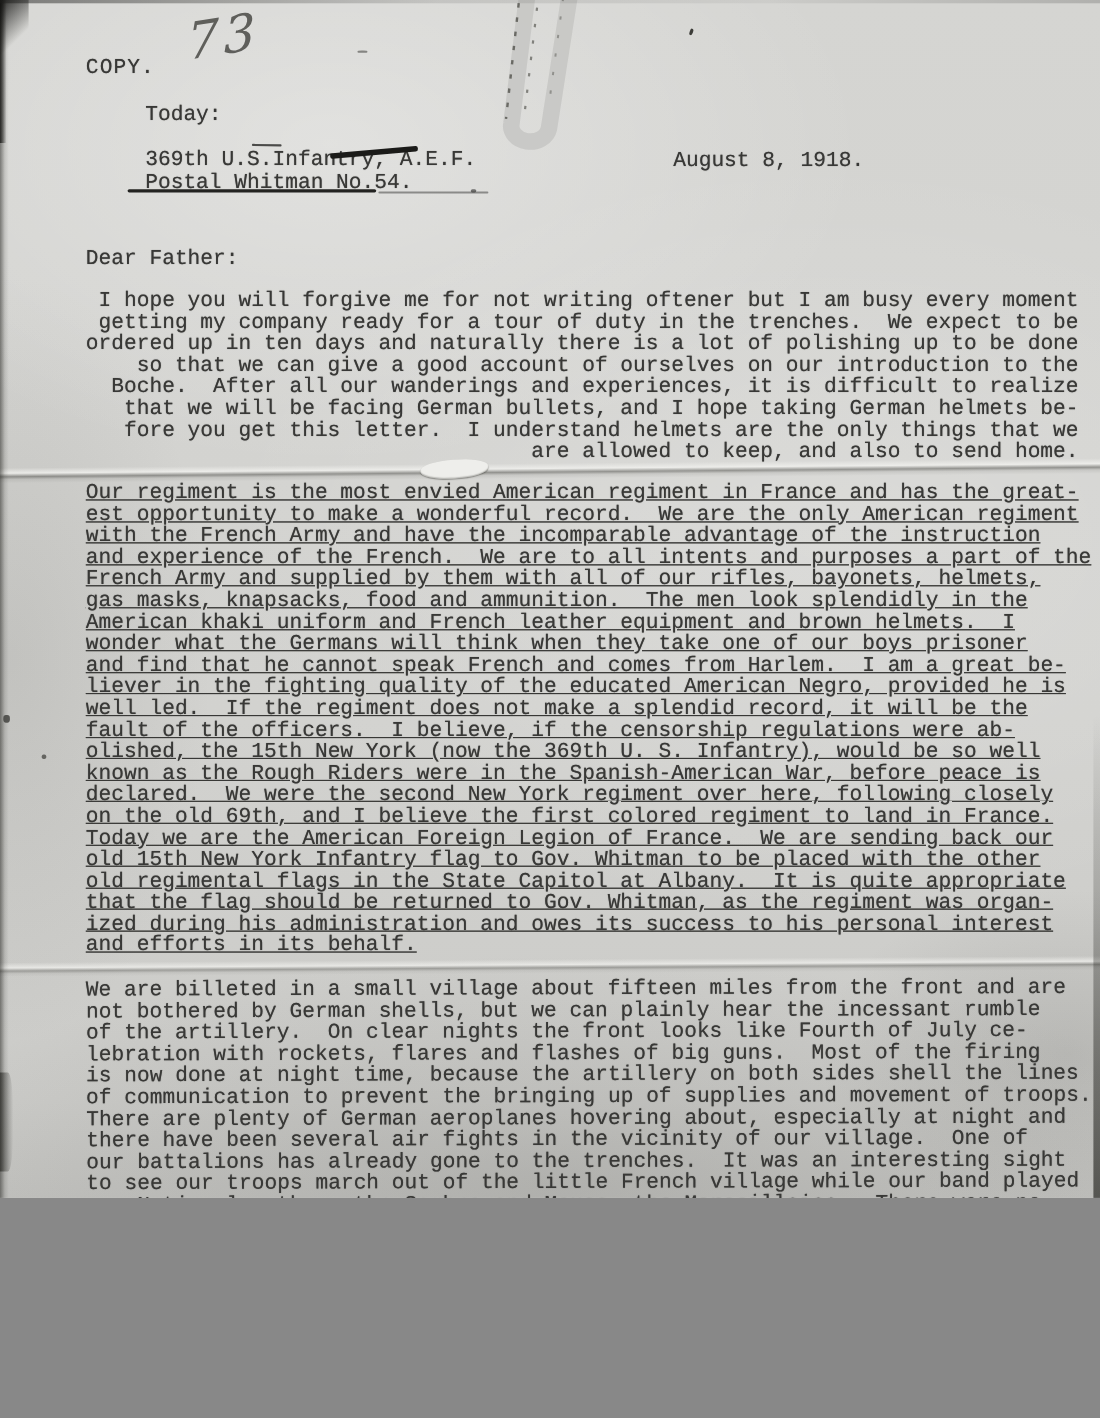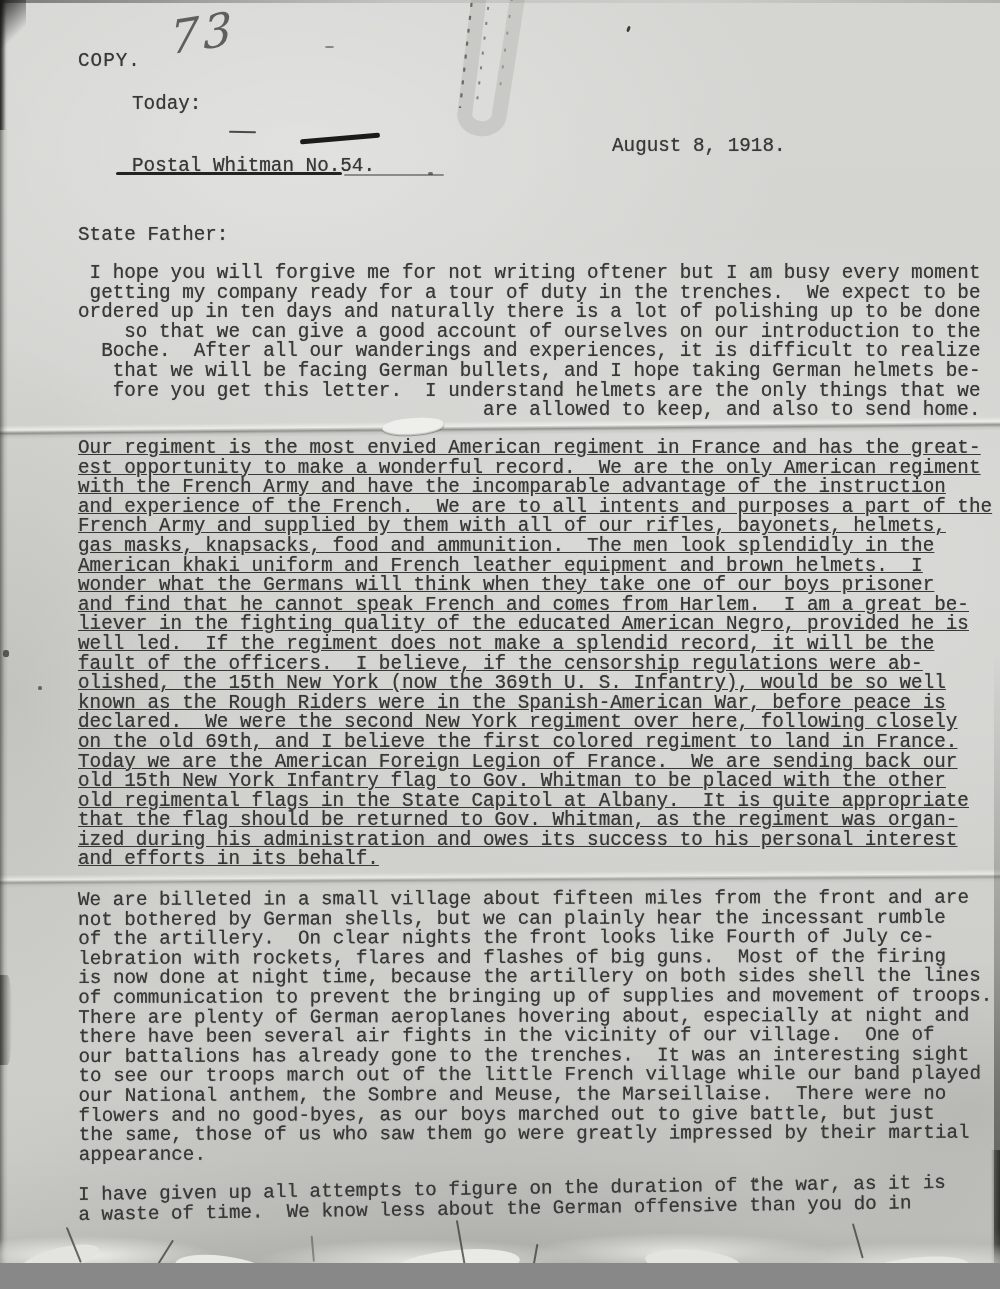--- a/index.html
+++ b/index.html
@@ -1,18 +1,18 @@
 <!DOCTYPE html>
 <html style="--paper: #d2d2cf; --ink: #383836; --pencil: #4a4a46;"><head>
 <meta charset="utf-8">
 <style>
   html,body{margin:0;padding:0;background:#888;}
   .page{
     position:relative;
-    width:1000px;height:1263px;
+    width:1000px;height:1089px;
     margin:0 auto;
     overflow:hidden;
     background-color:var(--paper,#d2d2cf);
     background-image:
       radial-gradient(ellipse 700px 420px at 30% 12%, rgba(255,255,255,0.30), rgba(255,255,255,0) 70%),
       radial-gradient(ellipse 800px 500px at 75% 45%, rgba(255,255,255,0.18), rgba(255,255,255,0) 70%),
       radial-gradient(ellipse 900px 300px at 50% 99%, rgba(120,120,116,0.25), rgba(120,120,116,0) 70%),
       radial-gradient(ellipse 300px 200px at 97% 88%, rgba(110,110,106,0.22), rgba(110,110,106,0) 75%),
       radial-gradient(ellipse 260px 500px at 1% 55%, rgba(120,120,116,0.18), rgba(120,120,116,0) 70%),
       linear-gradient(180deg,#d5d5d2 0%,#d2d2cf 60%,#cbcbc8 92%,#c2c2bf 100%);
@@ -131,30 +131,31 @@
   <svg class="paperclip" viewBox="0 0 110 180" aria-hidden="true">
     <path d="M 56 0 L 41 122 a 17 14 0 0 0 34 5 L 94 5" fill="none" stroke="#c7c7c4" stroke-width="15" stroke-linecap="round" opacity="0.9"></path>
     <path d="M 49 0 L 36 118" fill="none" stroke="#52524c" stroke-width="2.2" stroke-dasharray="4 9" opacity="0.8"></path>
     <path d="M 66 2 L 53 112" fill="none" stroke="#52524c" stroke-width="2" stroke-dasharray="3 12" opacity="0.65"></path>
     <path d="M 88 8 L 76 98" fill="none" stroke="#5a5a54" stroke-width="1.8" stroke-dasharray="3 14" opacity="0.5"></path>
   </svg>
 
   <div class="tw stamp">COPY.</div>
   <div class="page-number">73</div>
   <div class="tw hdr from-label">Today:</div>
+  <div class="tw hdr sender-2">369th U.S.Infantry, A.E.F.</div>
   <div class="tw hdr sender-3">Postal Whitman No.54.</div>
   <div class="tw date">August 8, 1918.</div>
 
   <div class="stroke u-hamilton"></div>
   <div class="stroke u-fish"></div>
   <div class="stroke u-postal-main"></div>
   <div class="stroke u-postal-ext"></div>
   <div class="stroke u-postal-dot"></div>
 
-  <div class="tw salutation">State Father:</div>
+  <div class="tw salutation">Dear Father:</div>
   <div class="tw para p1">I hope you will forgive me for not writing oftener but I am busy every moment
 getting my company ready for a tour of duty in the trenches.  We expect to be
 ordered up in ten days and naturally there is a lot of polishing up to be done
 so that we can give a good account of ourselves on our introduction to the
 Boche.  After all our wanderings and experiences, it is difficult to realize
 that we will be facing German bullets, and I hope taking German helmets be-
 fore you get this letter.  I understand helmets are the only things that we
 are allowed to keep, and also to send home.</div>
   <div class="tw para p2">Our regiment is the most envied American regiment in France and has the great-
 est opportunity to make a wonderful record.  We are the only American regiment

